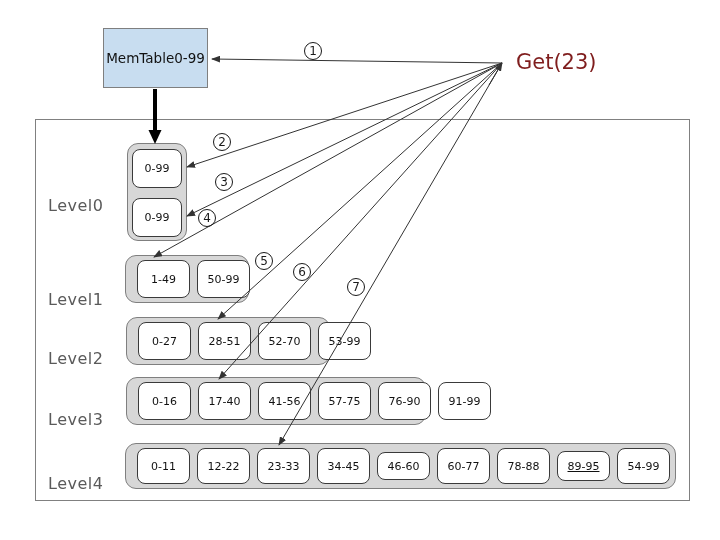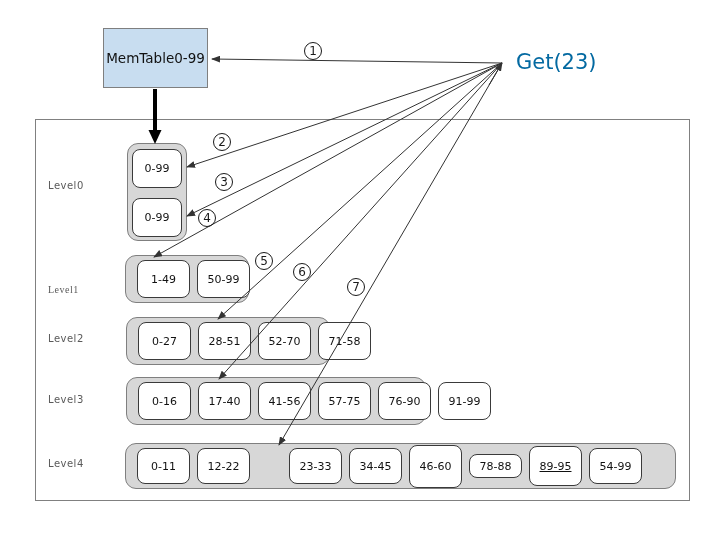--- a/index.html
+++ b/index.html
@@ -33,24 +33,25 @@
     justify-content: center;
     font-size: 13.5px;
     color: #111111;
     line-height: 17px;
     z-index: 2;
   }
   
   .level-label {
     position: absolute;
     left: 48px;
-    font-size: 10px;
+    font-size: 16px;
     color: #5a5a5a;
     letter-spacing: 0.5px;
     z-index: 2;
+    margin-top: 16px;
   }
   
   .sst-group {
     position: absolute;
     background: #d7d7d7;
     border: 1px solid #7f7f7f;
     border-radius: 11px;
     display: flex;
     align-items: center;
     z-index: 2;
@@ -83,21 +84,21 @@
     font-size: 12px;
     color: #1a1a1a;
     background: transparent;
     z-index: 4;
   }
   
   .query-label {
     position: absolute;
     left: 516px; top: 50px;
     font-size: 21px;
-    color: #0369a1;
+    color: #7f1d1d;
     z-index: 4;
   }
   
   svg.overlay {
     position: absolute;
     left: 0; top: 0;
     width: 720px; height: 540px;
     z-index: 3;
     pointer-events: none;
   }
@@ -110,59 +111,60 @@
   <div class="disk-rect"></div>
 
   <div class="memtable">
     <span>MemTable</span>
     <span>0-99</span>
   </div>
 
   <div class="query-label">Get(23)</div>
 
   <div class="level-label" style="top:180px;">Level0</div>
-  <div class="level-label" style="top:284px;font-family:Liberation Serif, serif;">Level1</div>
+  <div class="level-label" style="top:274px;">Level1</div>
   <div class="level-label" style="top:333px;">Level2</div>
   <div class="level-label" style="top:394px;">Level3</div>
   <div class="level-label" style="top:458px;">Level4</div>
 
   <div class="sst-group vert" style="left:127px; top:143px; width:60px; height:98px;">
     <div class="sst-box v">0-99</div>
     <div class="sst-box v">0-99</div>
   </div>
 
   <div class="sst-group horiz" style="left:125px; top:255px; width:124px; height:48px;">
     <div class="sst-box h">1-49</div>
     <div class="sst-box h">50-99</div>
   </div>
 
   <div class="sst-group horiz" style="left:126px; top:317px; width:204px; height:48px;justify-content:space-between;">
     <div class="sst-box h">0-27</div>
     <div class="sst-box h">28-51</div>
     <div class="sst-box h">52-70</div>
-    <div class="sst-box h">71-58</div>
+    <div class="sst-box h">53-99</div>
   </div>
 
   <div class="sst-group horiz" style="left:126px; top:377px; width:300px; height:48px;">
     <div class="sst-box h">0-16</div>
     <div class="sst-box h">17-40</div>
     <div class="sst-box h">41-56</div>
     <div class="sst-box h">57-75</div>
     <div class="sst-box h">76-90</div>
     <div class="sst-box h">91-99</div>
   </div>
 
   <div class="sst-group horiz" style="left:125px; top:443px; width:551px; height:46px;">
     <div class="sst-box h" style="height:36px;">0-11</div>
     <div class="sst-box h" style="height:36px;">12-22</div>
-    <div class="sst-box h" style="height:36px;margin-left:32px;">23-33</div>
+    <div class="sst-box h" style="height:36px;">23-33</div>
     <div class="sst-box h" style="height:36px;">34-45</div>
-    <div class="sst-box h" style="height:43px;">46-60</div>
-    <div class="sst-box h" style="height:24px;">78-88</div>
-    <div class="sst-box h" style="height:40px;text-decoration:underline;">89-95</div>
+    <div class="sst-box h" style="height:28px;">46-60</div>
+    <div class="sst-box h" style="height:36px;">60-77</div>
+    <div class="sst-box h" style="height:36px;">78-88</div>
+    <div class="sst-box h" style="height:30px;text-decoration:underline;">89-95</div>
     <div class="sst-box h" style="height:36px;">54-99</div>
   </div>
 
   <svg class="overlay" viewBox="0 0 720 540">
     <defs>
       <marker id="arw" markerWidth="9" markerHeight="7" refX="8" refY="3.5" orient="auto" markerUnits="userSpaceOnUse">
         <path d="M0,0 L9,3.5 L0,7 Z" fill="#333333"></path>
       </marker>
     </defs>
 

